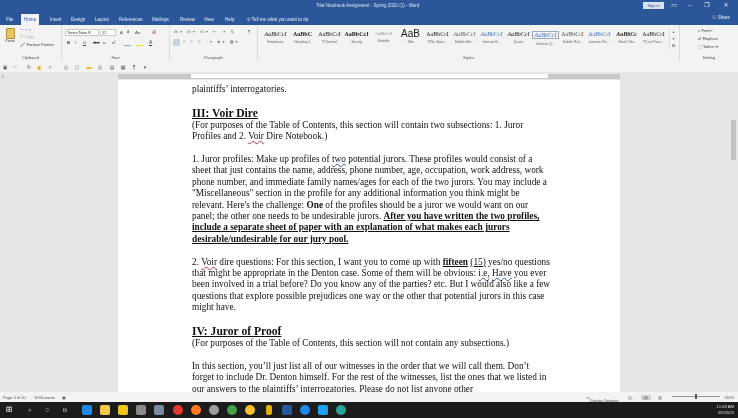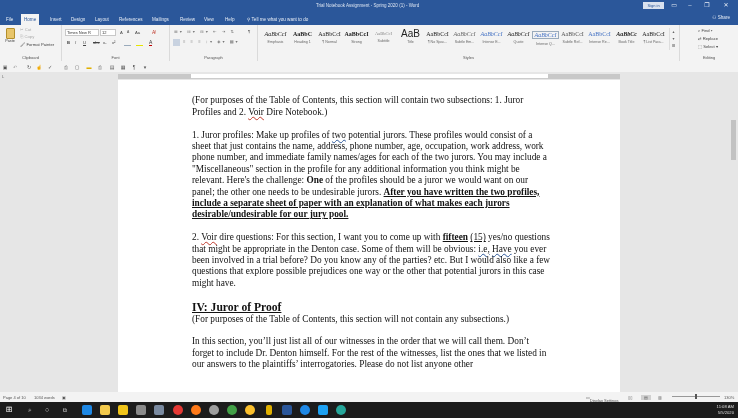--- a/index.html
+++ b/index.html
@@ -209,21 +209,23 @@
 
 <div style="position:absolute;left:2px;top:74px;font-size:4px;color:#666">L</div>
 <div class="ruler">
   <div class="margin" style="left:0;width:73px"></div>
   <div class="margin" style="left:430px;width:72px"></div>
 </div>
 
 <div class="docarea">
   <div class="page">
     <div class="content">
-      <div class="gap"></div>
+      <p>plaintiffs’ interrogatories.</p>
+      <div class="gap"></div>
+      <p class="h">III: Voir Dire</p>
       <p><span>(For purposes of the Table of Contents, this section will contain two subsections: 1. Juror Profiles and 2. </span><span class="sq">Voir</span><span> Dire Notebook.)</span></p>
       <div class="gap"></div>
       <p><span>1. Juror profiles: Make up profiles of </span><span class="sqb">two</span><span> potential jurors. These profiles would consist of a sheet that just contains the name, address, phone number, age, occupation, work address, work phone number, and immediate family names/ages for each of the two jurors. You may include a "Miscellaneous" section in the profile for any additional information you think might be relevant. Here's the challenge: </span><span class="b">One</span><span> of the profiles should be a juror we would want on our panel; the other one needs to be undesirable jurors.</span> <span class="bu">After you have written the two profiles, include a separate sheet of paper with an explanation of what makes each jurors desirable/undesirable for our jury pool.</span></p>
       <div class="gap"></div>
       <p><span>2. </span><span class="sq">Voir</span><span> dire questions: For this section, I want you to come up with </span><span class="bu">fifteen</span> <span style="text-decoration:underline">(15)</span><span> yes/no questions that might be appropriate in the Denton case. Some of them will be obvious:  </span><span class="sqb">i.e,</span> <span class="sqb">Have</span><span> you ever been involved in a trial before? Do you know any of the parties? etc. But I would also like a few questions that explore possible prejudices one way or the other that potential jurors in this case might have.</span></p>
       <div class="gap"></div>
       <p class="h">IV: Juror of Proof</p>
       <p>(For purposes of the Table of Contents, this section will not contain any subsections.)</p>
       <div class="gap"></div>
       <p>In this section, you’ll just list all of our witnesses in the order that we will call them. Don’t forget to include Dr. Denton himself. For the rest of the witnesses, list the ones that we listed in our answers to the plaintiffs’ interrogatories. Please do not list anyone other</p>

